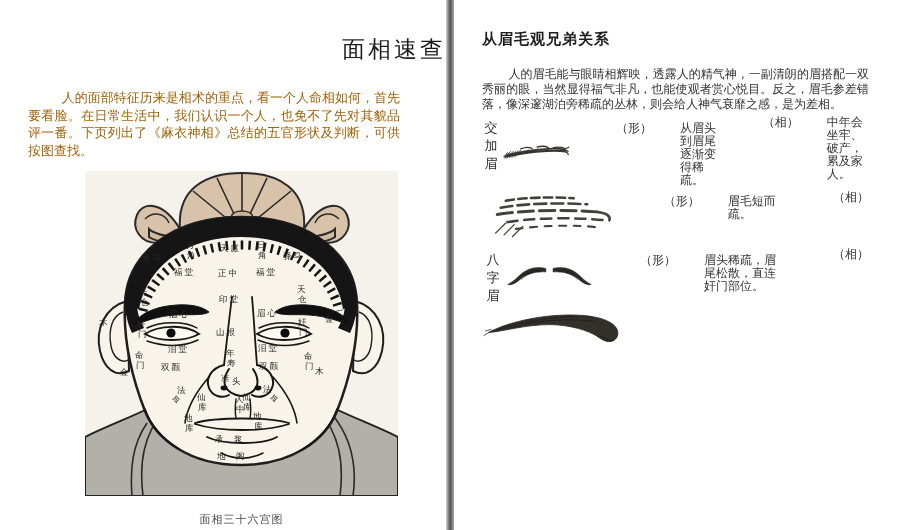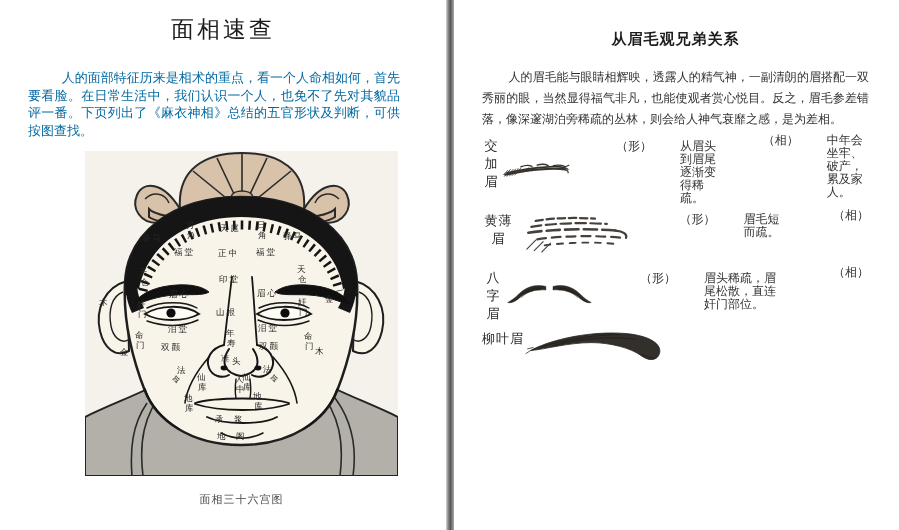--- a/index.html
+++ b/index.html
@@ -4,28 +4,28 @@
 <style>
   html,body{margin:0;padding:0;background:#ffffff;}
   #spread{position:relative;width:899px;height:530px;background:#fff;overflow:hidden;
           font-family:"Liberation Serif","DejaVu Serif",serif;color:#2e2e2e;}
   
   .page{position:absolute;top:0;height:530px;background:#fff;}
   #left-page{left:0;width:446px;}
   #gutter{position:absolute;left:446px;top:0;width:8px;height:530px;
           background:linear-gradient(90deg,#d6d6d6 0%,#8f8f8f 25%,#565656 55%,#a9a9a9 100%);}
   #right-page{left:454px;width:445px;}
-  .lp-title{margin:14px 0 0 0;text-align:center;font-size:23px;letter-spacing:3px;color:#1d1d1d;font-weight:normal;}
-  .lp-para{margin:24px 46px 0 28px;font-size:13px;line-height:17.5px;text-align:justify;text-indent:2.6em;color:#0369a1;}
+  .lp-title{margin:34px 0 0 0;text-align:right;font-size:23px;letter-spacing:3px;color:#1d1d1d;font-weight:normal;}
+  .lp-para{margin:24px 46px 0 28px;font-size:13px;line-height:17.5px;text-align:justify;text-indent:2.6em;color:#a16207;}
   .figure-wrap{margin:12px 0 0 85px;width:313px;}
   .figure-caption{margin-top:12px;text-align:center;font-size:11px;color:#4a4a4a;letter-spacing:1px;}
   
   .rp-inner{padding:30px 30px 0 28px;}
-  .rp-heading{margin:0;font-size:15px;font-weight:bold;letter-spacing:1px;color:#1d1d1d;text-align:center;}
-  .rp-para{margin:18px 0 0 0;font-size:12px;line-height:21px;text-align:justify;text-indent:2.2em;color:#333;}
+  .rp-heading{margin:0;font-size:15px;font-weight:bold;letter-spacing:1px;color:#1d1d1d;}
+  .rp-para{margin:18px 0 0 0;font-size:12px;line-height:15px;text-align:justify;text-indent:2.2em;color:#333;}
   .brow-section{display:flex;flex-direction:row;align-items:stretch;}
   .brow-name{margin-top:7px;text-align:center;font-size:13px;color:#2b2b2b;letter-spacing:1px;}
   .brow-art{align-self:center;margin-top:3px;}
   .attr-row{display:flex;margin-top:4px;padding-left:46px;font-size:12px;line-height:13px;color:#333;}
   .attr-label{flex:0 0 auto;}
   .attr-text{margin-left:28px;}
   svg text{font-family:"Liberation Serif","DejaVu Serif",serif;}
   #face-label-layer text{font-size:8.5px;fill:#262626;}
 </style>
 </head>
@@ -202,21 +202,20 @@
           <span class="attr-label">（形）</span>
           <span class="attr-text">从眉头到眉尾逐渐变得稀疏。</span>
         </div>
         <div class="attr-row">
           <span class="attr-label">（相）</span>
           <span class="attr-text">中年会坐牢、破产，累及家人。</span>
         </div>
       </div>
 
       <div class="brow-section">
-        <div class="brow-name">黄薄眉</div>
         <svg class="brow-art" width="150" height="54" viewBox="0 0 160 58">
           <g stroke="#45403a" fill="none" stroke-linecap="round">
             <path d="M28,10 C50,6 80,5 108,7" stroke-width="3" stroke-dasharray="10 5"></path>
             <path d="M22,18 C50,13 90,12 124,14" stroke-width="3" stroke-dasharray="14 6"></path>
             <path d="M18,26 C50,21 100,20 136,23" stroke-width="3.5" stroke-dasharray="18 7"></path>
             <path d="M30,35 C60,30 110,29 146,33" stroke-width="3" stroke-dasharray="12 8"></path>
             <path d="M40,43 C70,39 110,38 134,41" stroke-width="2.5" stroke-dasharray="8 9"></path>
             <path d="M16,48 L28,36 M26,50 L38,38 M36,52 L48,40" stroke-width="1.5"></path>
             <path d="M136,23 C146,24 152,28 150,33" stroke-width="3"></path>
           </g>
@@ -244,21 +243,20 @@
         <div class="attr-row" style="margin-top:10px;">
           <span class="attr-label">（形）</span>
           <span class="attr-text">眉头稀疏，眉尾松散，直连奸门部位。</span>
         </div>
         <div class="attr-row">
           <span class="attr-label">（相）</span>
         </div>
       </div>
 
       <div class="brow-section">
-        <div class="brow-name">柳叶眉</div>
         <svg class="brow-art" width="160" height="38" viewBox="0 0 200 46">
           <path d="M8,30 C30,18 70,8 110,8 C136,8 154,12 164,20 C170,25 172,32 167,38 C162,43 154,42 146,36 C134,27 108,20 84,20 C56,20 28,28 8,30 Z" fill="#332f2a" stroke="#221f1b" stroke-width="1"></path>
           <g stroke="#1d1a16" stroke-width="0.9" fill="none">
             <path d="M20,26 C50,16 90,10 120,10 M36,24 C70,14 110,12 140,16 M146,34 C154,38 160,40 163,39 M8,30 L2,34 M12,26 L4,28"></path>
           </g>
         </svg>
       </div>
 
     </div>
   </div>

